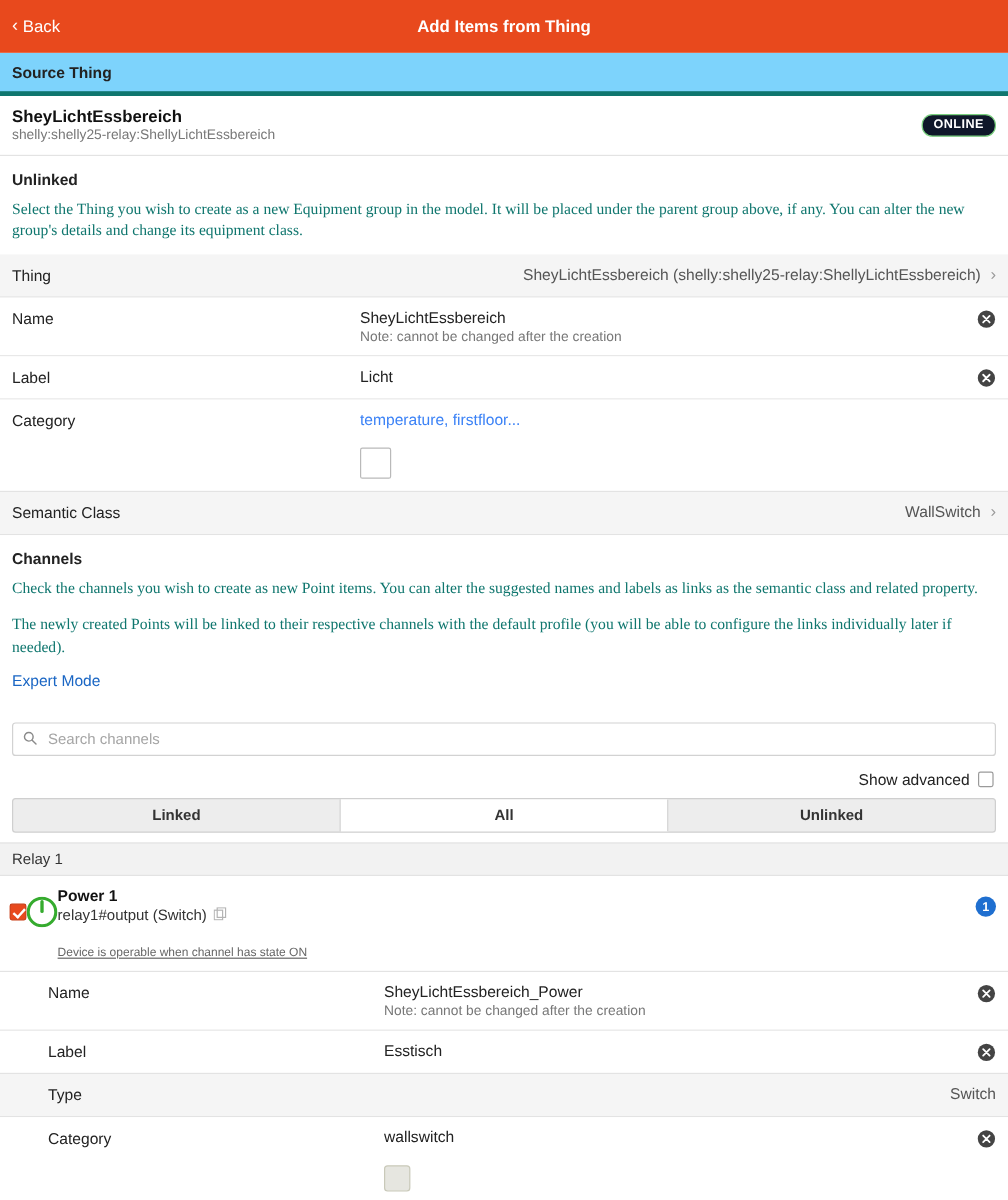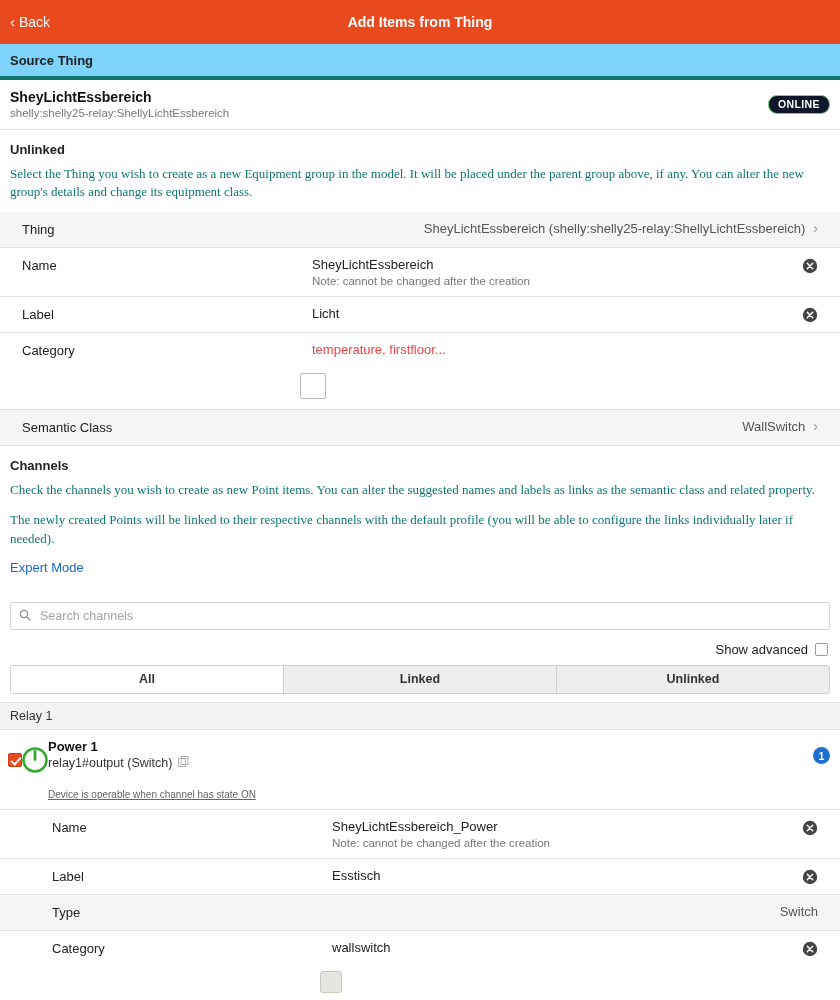--- a/index.html
+++ b/index.html
@@ -91,42 +91,42 @@
     letter-spacing: 0.4px;
     border-radius: 9px;
     padding: 2px 9px 3px 9px;
     border: 1px solid #7ad07f;
   }
 
   
   .form-row {
     display: flex;
     align-items: flex-start;
-    padding: 9px 22px;
+    padding: 9px 10px;
     border-bottom: 1px solid #e3e3e3;
     background: #fff;
     min-height: 36px;
   }
   .form-row.gray { background: #f5f5f5; }
   .form-label {
     width: 290px;
     flex: none;
     font-size: 13px;
     color: #222;
     padding-top: 1px;
   }
   .form-label.indent { padding-left: 30px; width: 310px; }
   .form-value {
     flex: 1;
     font-size: 13px;
     color: #222;
     word-break: break-word;
   }
   .form-value.right { text-align: right; color: #555; }
-  .form-value.muted { color: #ef4444; }
+  .form-value.muted { color: #3b82f6; }
   .form-note {
     font-size: 11.5px;
     color: #777;
     margin-top: 3px;
   }
   .clear-icon {
     width: 16px; height: 16px;
     flex: none;
     margin-left: 8px;
     margin-top: 1px;
@@ -380,22 +380,22 @@
     <input type="text" placeholder="Search channels" style="">
   </div>
 </div>
 
 <div class="advanced-row">
   <span>Show advanced</span>
   <span class="cb"></span>
 </div>
 
 <div class="seg">
+  <div class="seg-item">Linked</div>
   <div class="seg-item active">All</div>
-  <div class="seg-item">Linked</div>
   <div class="seg-item">Unlinked</div>
 </div>
 
 <div class="group-label">Relay 1</div>
 
 <div class="channel-row">
   <span class="cb-checked"></span>
   <span class="power-icon">
     <svg width="26" height="26" viewBox="0 0 26 26">
       <circle cx="13" cy="13" r="11.5" fill="none" stroke="#35ab2e" stroke-width="2.6"></circle>

